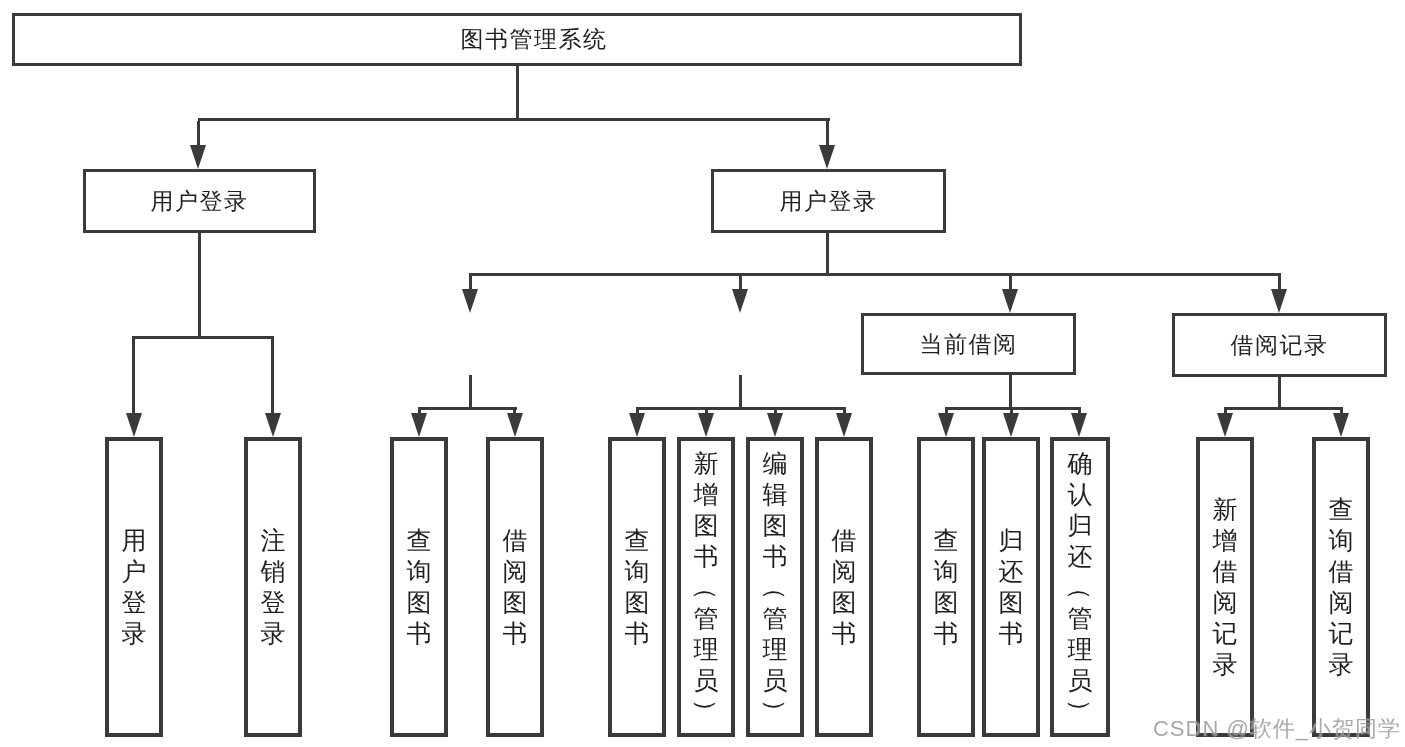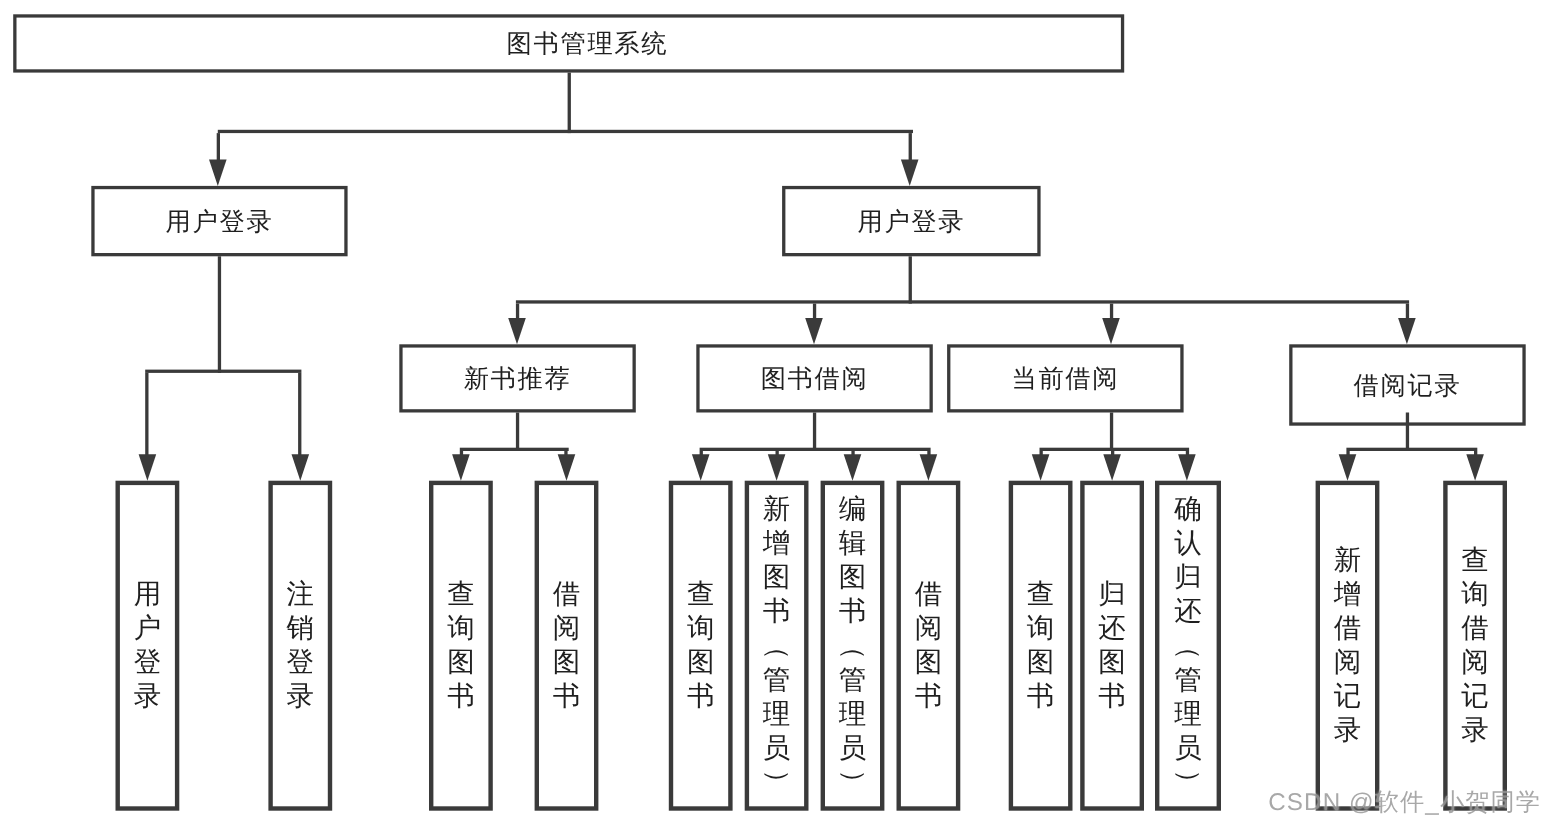--- a/index.html
+++ b/index.html
@@ -45,27 +45,25 @@
 <body>
 
 <div class="stage">
 
   <div class="hnode" style="left:12px;top:13px;width:1010px;height:53px;padding-left:34px;">图书管理系统</div>
 
   <div class="hnode" style="left:83px;top:169px;width:233px;height:64px;">用户登录</div>
 
   <div class="hnode" style="left:711px;top:169px;width:235px;height:64px;">用户登录</div>
 
-  <div class="hnode" style="left:363px;top:313px;width:215px;height:62px;">新书推荐</div>
-
-  <div class="hnode" style="left:633px;top:313px;width:215px;height:62px;">图书借阅</div>
+
 
   <div class="hnode" style="left:861px;top:313px;width:215px;height:62px;">当前借阅</div>
 
-  <div class="hnode" style="left:1172px;top:313px;width:215px;height:74px;">借阅记录</div>
+  <div class="hnode" style="left:1172px;top:313px;width:215px;height:64px;">借阅记录</div>
 
   <div class="vnode" style="left:105px;top:437px;width:58px;height:300px;">
       <span>用</span>
       <span>户</span>
       <span>登</span>
       <span>录</span>
     </div>
   <div class="vnode" style="left:244px;top:437px;width:58px;height:300px;">
       <span>注</span>
       <span>销</span>

